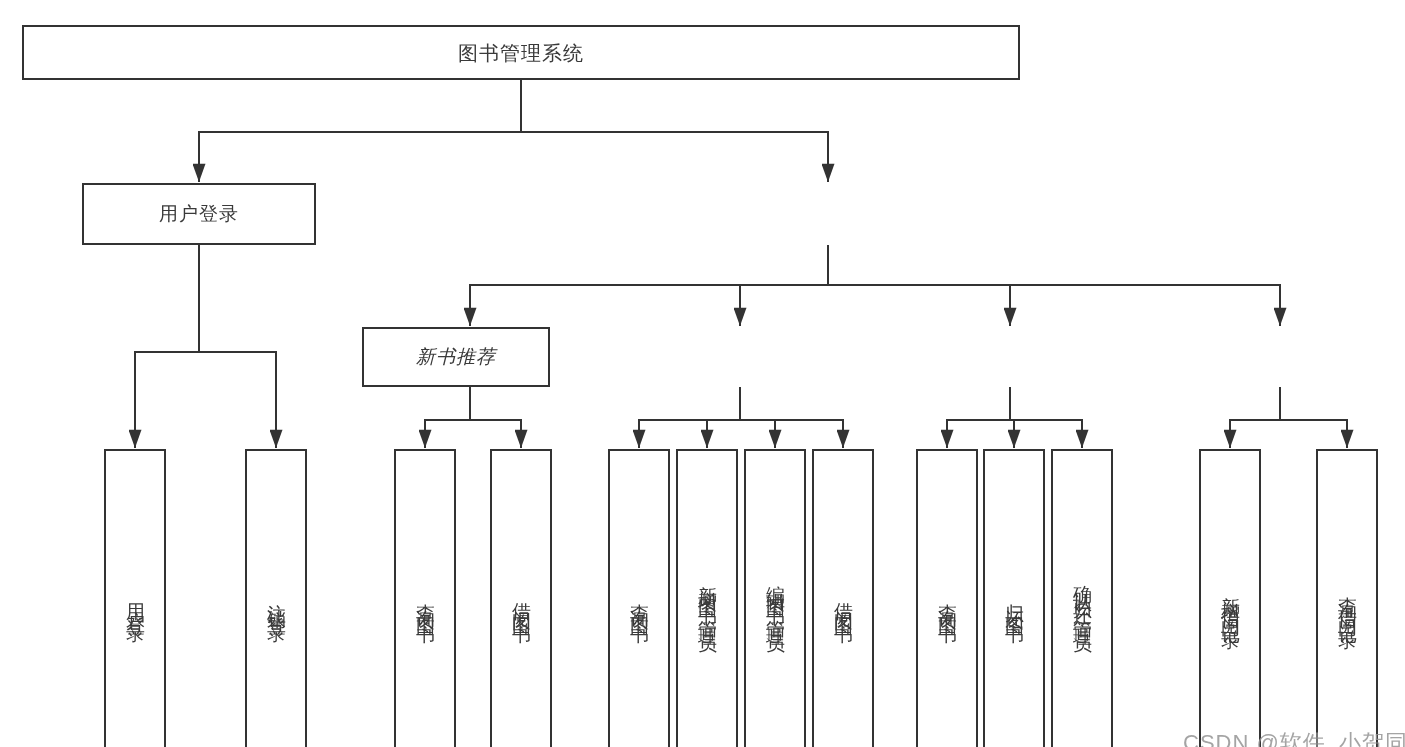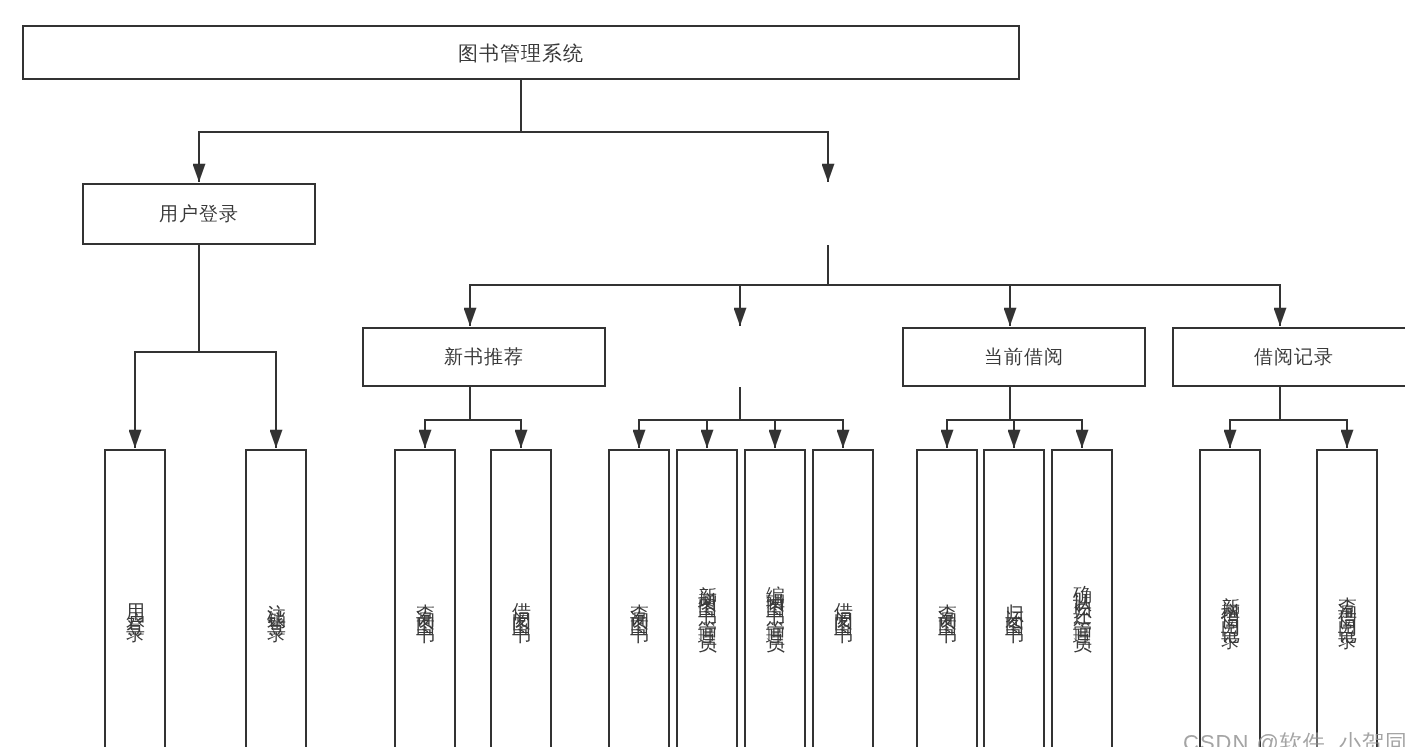--- a/index.html
+++ b/index.html
@@ -34,21 +34,21 @@
     justify-content: center;
     letter-spacing: 1px;
     font-size: 19px;
     line-height: 1.2;
   }
   .root-node {
     left: 22px; top: 13px; width: 998px; height: 55px;
     font-size: 20px;
   }
   .l2-node { top: 171px; width: 234px; height: 62px; }
-  .l3-node { top: 315px; width: 244px; height: 60px; }
+  .l3-node { top: 315px; width: 188px; height: 60px; font-style: italic; }
   .leaf-node {
     top: 437px; width: 62px; height: 301px;
     writing-mode: vertical-rl;
     text-orientation: mixed;
     letter-spacing: 7px;
     font-size: 19px;
     padding-top: 4px;
   }
   .watermark {
     position: absolute;
@@ -113,22 +113,20 @@
       <path d="M1230,408 V436" marker-end="url(#arrow)"></path>
       <path d="M1347,408 V436" marker-end="url(#arrow)"></path>
     </g>
   </svg>
 
   <div class="node root-node">图书管理系统</div>
 
   <div class="node l2-node" style="left:82px;">用户登录</div>
 
   <div class="node l3-node" style="left:362px;">新书推荐</div>
-  <div class="node l3-node" style="left:902px;">当前借阅</div>
-  <div class="node l3-node" style="left:1172px;">借阅记录</div>
 
   <div class="node leaf-node" style="left:104px;">用户登录</div>
   <div class="node leaf-node" style="left:245px;">注销登录</div>
 
   <div class="node leaf-node" style="left:394px;">查询图书</div>
   <div class="node leaf-node" style="left:490px;">借阅图书</div>
 
   <div class="node leaf-node" style="left:608px;">查询图书</div>
   <div class="node leaf-node" style="left:676px;">新增图书（管理员）</div>
   <div class="node leaf-node" style="left:744px;">编辑图书（管理员）</div>

